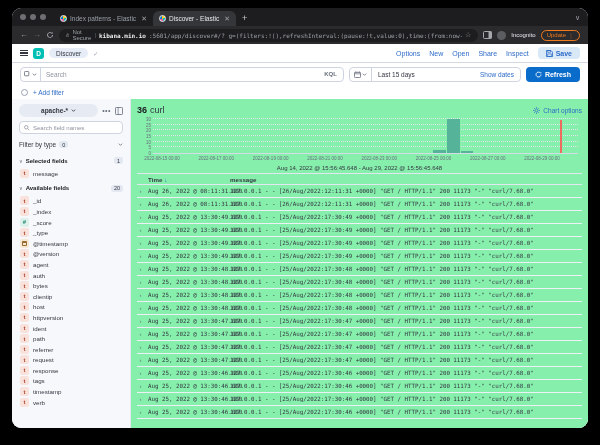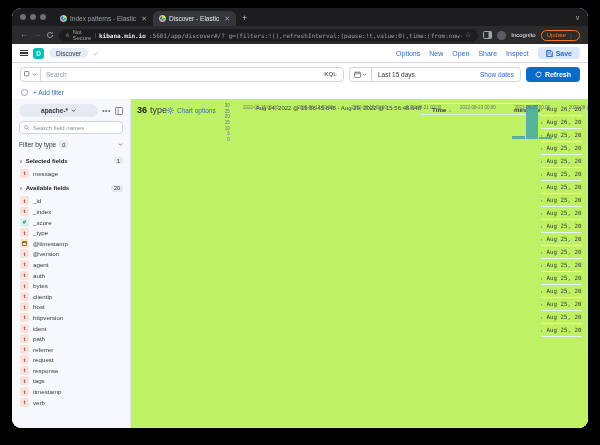--- a/index.html
+++ b/index.html
@@ -96,21 +96,21 @@
   .fld-list { display:flex; flex-direction:column; }
   .fld { display:flex; align-items:center; gap:4px; height:10.6px; padding-left:1px; }
   .tok { width:9px; height:9px; border-radius:2px; display:flex; align-items:center; justify-content:center;
     font-size:6px; font-weight:bold; flex:none; }
   .tok-t   { background:#f9e2dc; color:#ad4a33; }
   .tok-num { background:#ddf0ea; color:#1d8a72; }
   .tok-date{ background:#f7e8d4; color:#9a6b2f; }
   .cal-glyph { width:5px; height:5px; border:1px solid #9a6b2f; border-top-width:2px; border-radius:1px; }
   .fld-name { font-size:6.2px; color:#343741; white-space:nowrap; }
 
-  section.results { flex:1; background:#bef264; border-left:1px solid #e3e7ef; display:flex; flex-direction:row;
+  section.results { flex:1; background:#86efac; border-left:1px solid #e3e7ef; display:flex; flex-direction:column;
     padding:4px 6px 0 6px; overflow:hidden; }
   .hits-row { display:flex; align-items:center; height:14px; flex:none; }
   .hits-n { font-size:9px; font-weight:bold; color:#1a1c21; }
   .hits-l { font-size:9px; color:#343741; margin-left:3px; }
   .chart-opt { margin-left:auto; display:flex; align-items:center; gap:3px; color:#2e6cc7; font-size:6.5px; }
 
   .chart-area { position:relative; height:34px; margin:3px 4px 0 16px; flex:none; }
   .plot { position:absolute; inset:0; border-bottom:1px solid #d6dbe5; }
   .grid { position:absolute; left:0; right:0; border-top:1px dotted #e0e4ec; }
   .ylab { position:absolute; font-size:4.5px; color:#69707d; right:100%; margin-right:2px; transform:translateY(50%); }
@@ -388,21 +388,21 @@
           <div class="fld">
             <span class="tok tok-t">t</span>
             <span class="fld-name">verb</span>
           </div>
         </div>
     </aside>
 
     <section class="results">
       <div class="hits-row">
         <span class="hits-n">36</span>
-        <span class="hits-l">type</span>
+        <span class="hits-l">curl</span>
         <span class="chart-opt">
           <svg width="7" height="7" viewBox="0 0 10 10">
               <circle cx="5" cy="5" r="2" fill="none" stroke="#2e6cc7"></circle>
               <path d="M5 0v2M5 8v2M0 5h2M8 5h2M1.6 1.6l1.4 1.4M7 7l1.4 1.4M8.4 1.6L7 3M3 7L1.6 8.4" stroke="#2e6cc7" stroke-width="1"></path>
             </svg>
           <span>Chart options</span>
         </span>
       </div>
 
       <div class="chart-area">

